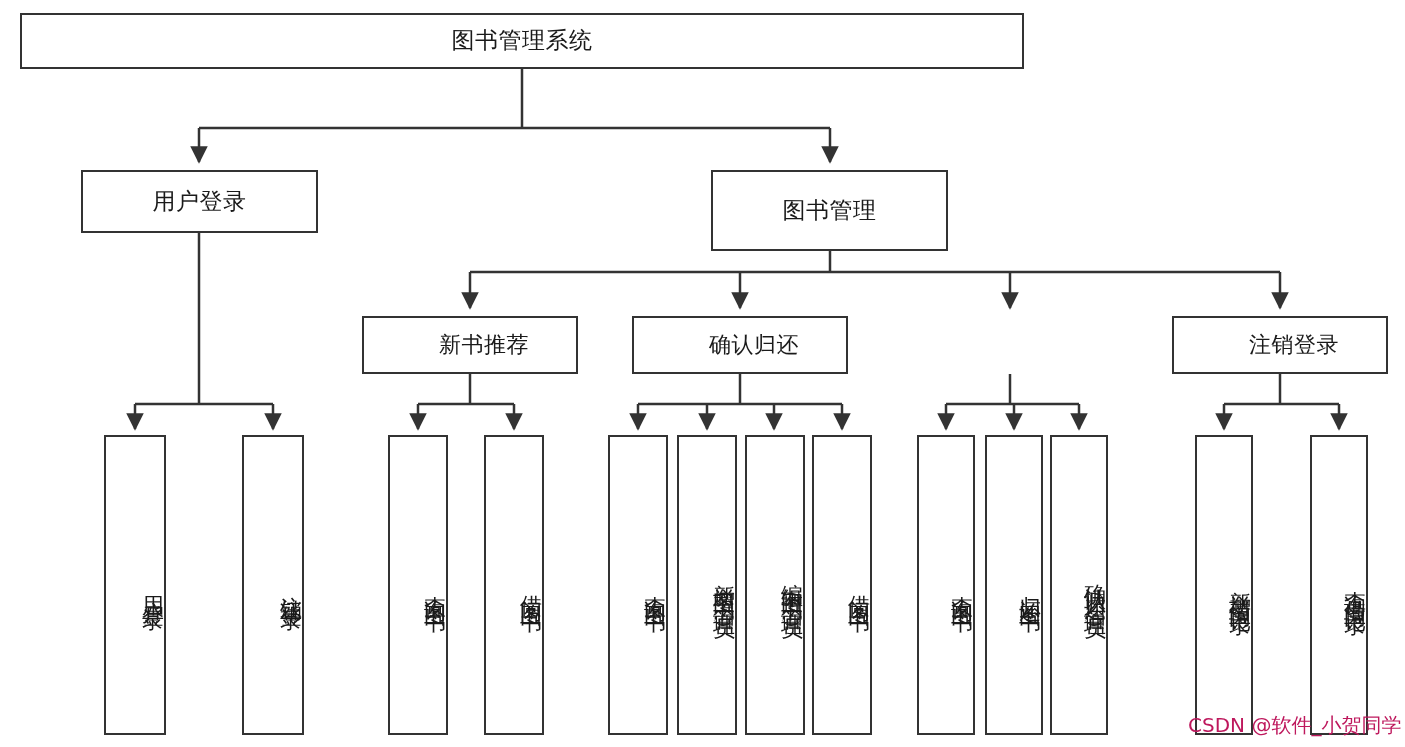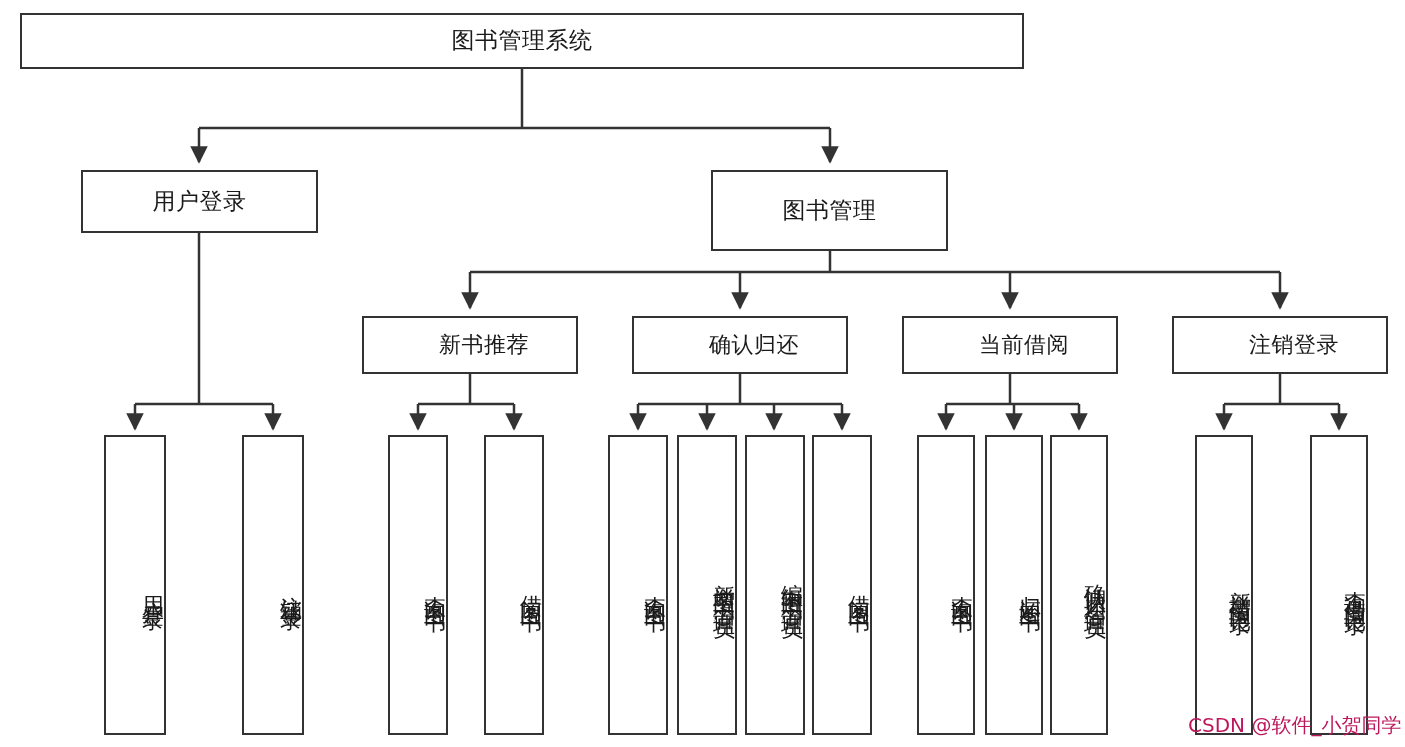--- a/index.html
+++ b/index.html
@@ -136,23 +136,20 @@
   <div class="node node-level2" style="left:711px; top:170px; width:237px; height:81px;">
     <span class="label">图书管理</span>
   </div>
 
   <div class="node node-level3" style="left:362px; top:316px; width:216px; height:58px;">
     <span class="label">新书推荐</span>
   </div>
   <div class="node node-level3" style="left:632px; top:316px; width:216px; height:58px;">
     <span class="label">确认归还</span>
   </div>
-  <div class="node node-level3" style="left:902px; top:316px; width:216px; height:58px;">
-    <span class="label">当前借阅</span>
-  </div>
   <div class="node node-level3" style="left:1172px; top:316px; width:216px; height:58px;">
     <span class="label">注销登录</span>
   </div>
 
   <div class="node node-leaf" style="left:104px; top:435px; width:62px; height:300px;">
     <span class="label">用户登录</span>
   </div>
   <div class="node node-leaf" style="left:242px; top:435px; width:62px; height:300px;">
     <span class="label">注销登录</span>
   </div>

